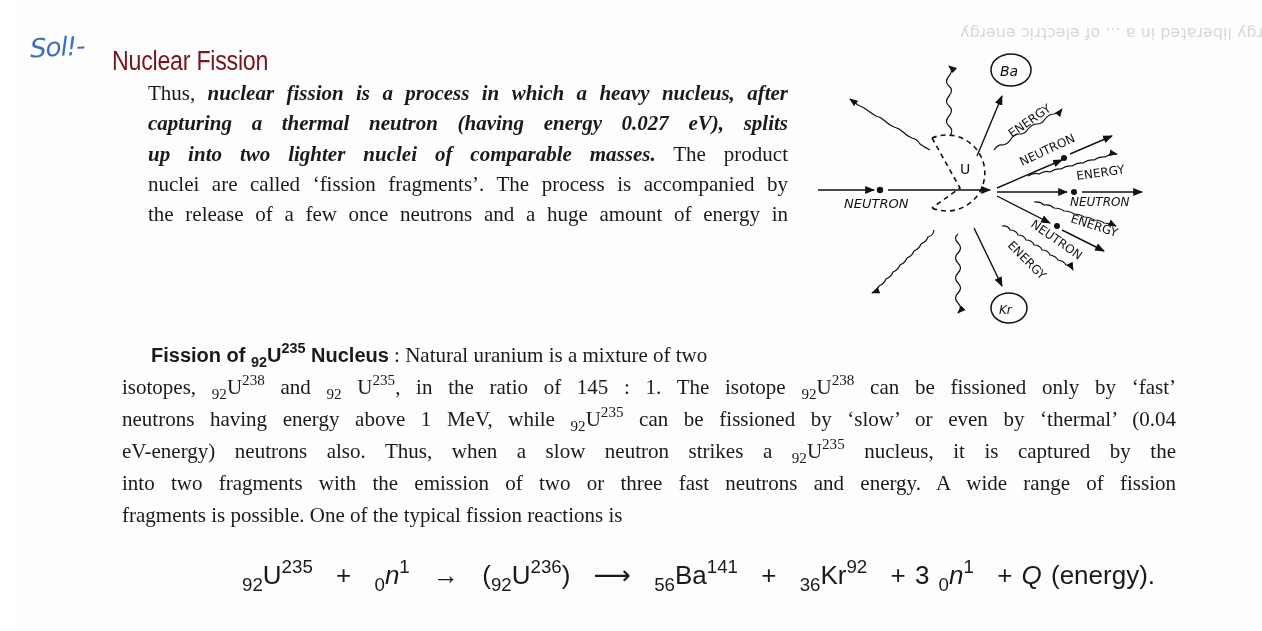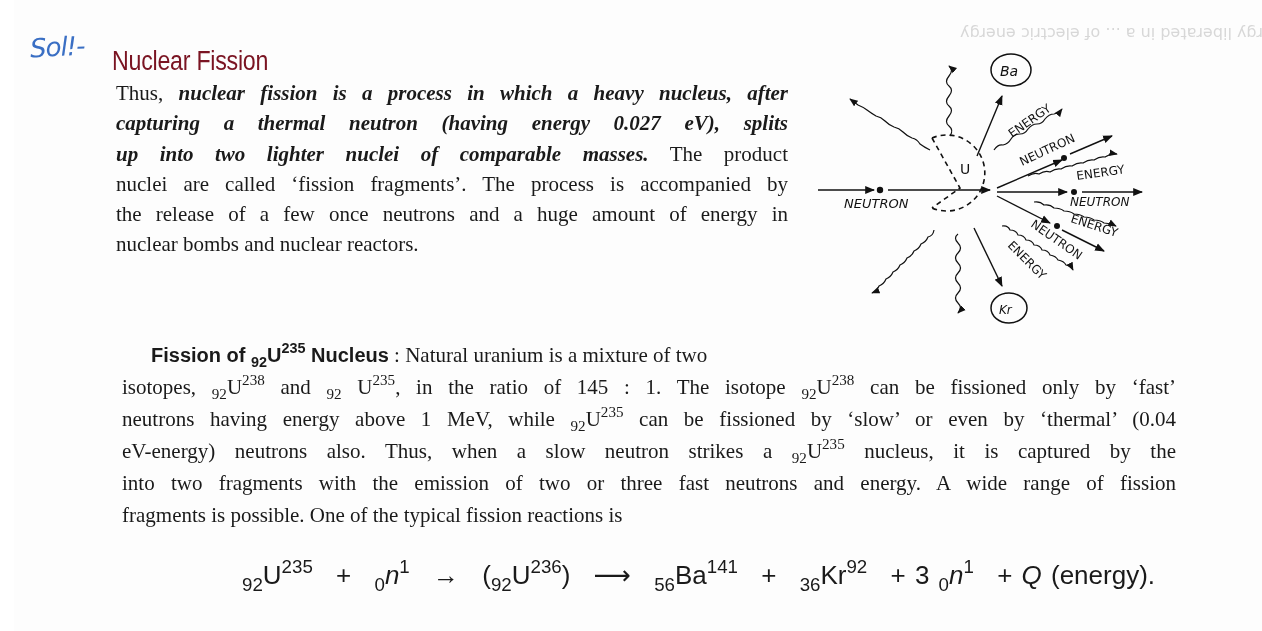--- a/index.html
+++ b/index.html
@@ -24,21 +24,21 @@
     font-family: "Liberation Sans", sans-serif;
     font-size: 27px; color: #7a1422; font-weight: normal;
     transform: scaleX(0.86); transform-origin: left top;
     letter-spacing: -0.3px;
   }
   .para1 {
     position: absolute; left: 116px; top: 78px; width: 672px;
     font-family: "Liberation Serif", serif; font-size: 21px;
     line-height: 30.3px; text-align: justify;
   }
-  .para1 .line { display: block; white-space: nowrap; text-align-last: justify; }
+  .para1 .line { display: block; white-space: nowrap; text-align-last: justify; margin-left: 32px; }
   .para1 .line.last { text-align-last: left; }
   .para1 .em { font-style: italic; font-weight: bold; }
   .para2 {
     position: absolute; left: 122px; top: 339px; width: 1054px;
     font-family: "Liberation Serif", serif; font-size: 21px;
     line-height: 32px;
   }
   .para2 .line { display: block; white-space: nowrap; text-align: justify; text-align-last: justify; }
   .para2 .line.short { text-align-last: left; width: 800px; margin-left: 29px; }
   .para2 .line.last { text-align-last: left; }
@@ -73,21 +73,20 @@
 <div class="handwritten">Sol!-</div>
 
 <h2 class="section-title">Nuclear Fission</h2>
 
 <div class="para1">
   <span class="line"><span>Thus, </span><span class="em">nuclear fission is a process in which a heavy nucleus, after</span></span>
   <span class="line"><span class="em">capturing a thermal neutron (having energy 0.027 eV), splits</span></span>
   <span class="line"><span class="em">up into two lighter nuclei of comparable masses.</span><span> The product</span></span>
   <span class="line">nuclei are called ‘fission fragments’. The process is accompanied by</span>
   <span class="line">the release of a few once neutrons and a huge amount of energy in</span>
-  <span class="line last">nuclear bombs and nuclear reactors.</span>
 </div>
 
 <svg class="diagram" viewBox="0 0 360 290" xmlns="http://www.w3.org/2000/svg">
   <defs>
     <marker id="ah" viewBox="0 0 10 10" refX="9" refY="5" markerWidth="7" markerHeight="7" orient="auto-start-reverse">
       <path d="M0,1 L10,5 L0,9 z" fill="#111"></path>
     </marker>
   </defs>
 
   <g>

